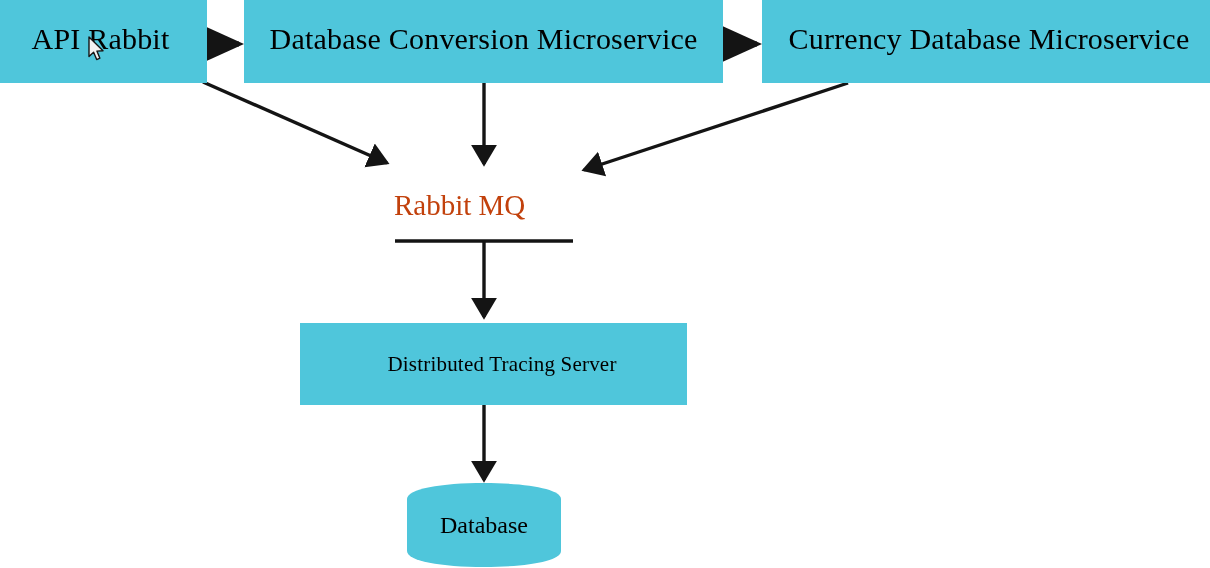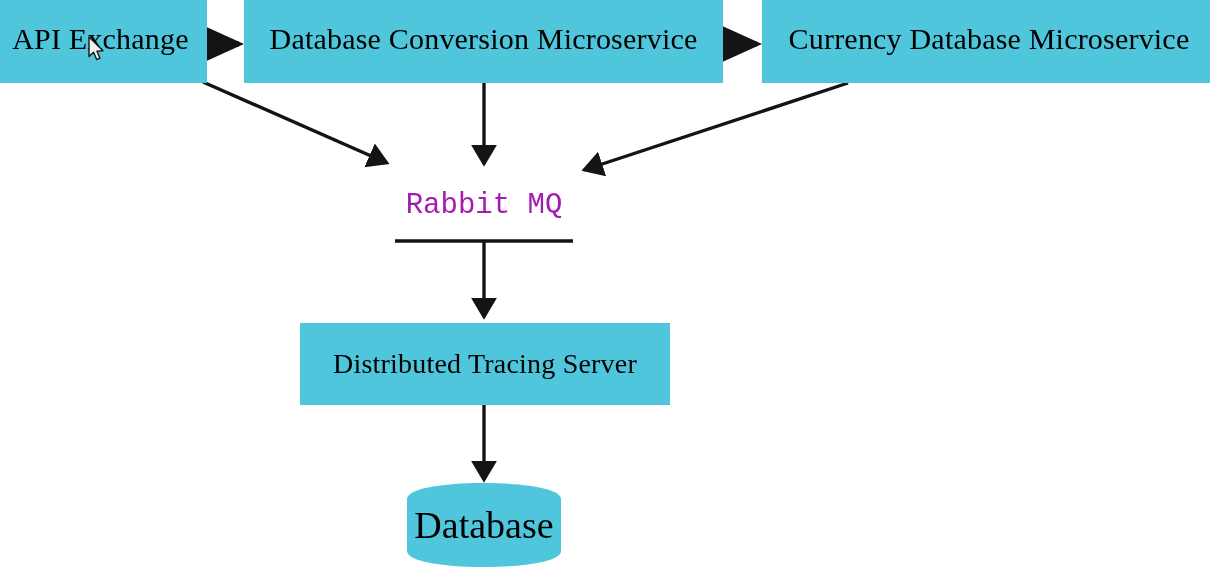--- a/index.html
+++ b/index.html
@@ -35,23 +35,23 @@
     color: #000000;
     font-family: "Liberation Serif", "DejaVu Serif", serif;
     font-weight: 400;
     white-space: nowrap;
     letter-spacing: 0.2px;
   }
   .node-label-plain {
     position: absolute;
     display: flex;
     align-items: center;
-    justify-content: center;
-    color: #a21caf;
-    font-family: Liberation Mono, monospace;
+    justify-content: flex-start;
+    color: #c2410c;
+    font-family: Liberation Serif, serif;
     white-space: nowrap;
   }
   .cyl {
     position: absolute;
   }
   .cyl .cyl-text {
     position: absolute;
     left: 0;
     top: 0;
     width: 100%;
@@ -60,24 +60,24 @@
     align-items: center;
     justify-content: center;
     color: #000000;
     font-family: "Liberation Serif", "DejaVu Serif", serif;
     white-space: nowrap;
   }
   
   #box-api-gateway  { left: -6px;  top: -6px;  width: 213px; height: 89px;  font-size: 30px; }
   #box-conversion   { left: 244px; top: -6px;  width: 479px; height: 89px;  font-size: 30px; }
   #box-exchange     { left: 762px; top: -6px;  width: 454px; height: 89px;  font-size: 30px; }
-  #box-tracing      { left: 300px; top: 323px; width: 370px; height: 82px;  font-size: 28px; }
+  #box-tracing      { left: 300px; top: 323px; width: 370px; height: 82px;  font-size: 21px; padding-left: 17px; }
   #label-rabbitmq   { left: 394px; top: 186px; width: 180px; height: 38px;  font-size: 29px; }
   #cyl-database     { left: 407px; top: 483px; width: 154px; height: 84px; }
-  #cyl-database .cyl-text { font-size: 38px; }
+  #cyl-database .cyl-text { font-size: 24px; }
   .cursor {
     position: absolute;
     left: 88px;
     top: 36px;
     width: 18px;
     height: 26px;
     pointer-events: none;
   }
 </style>
 </head>
@@ -122,21 +122,21 @@
     <g>
       <line x1="484" y1="241" x2="484" y2="317" stroke="#141414" stroke-width="3.4" marker-end="url(#ahw)"></line>
     </g>
 
     <g>
       <line x1="484" y1="405" x2="484" y2="480" stroke="#141414" stroke-width="3.4" marker-end="url(#ahw)"></line>
     </g>
   </svg>
 
   <div class="node-box" id="box-api-gateway">
-    <span>API Exchange</span>
+    <span>API Rabbit</span>
   </div>
 
   <div class="node-box" id="box-conversion">
     <span>Database Conversion Microservice</span>
   </div>
 
   <div class="node-box" id="box-exchange">
     <span>Currency Database Microservice</span>
   </div>
 

